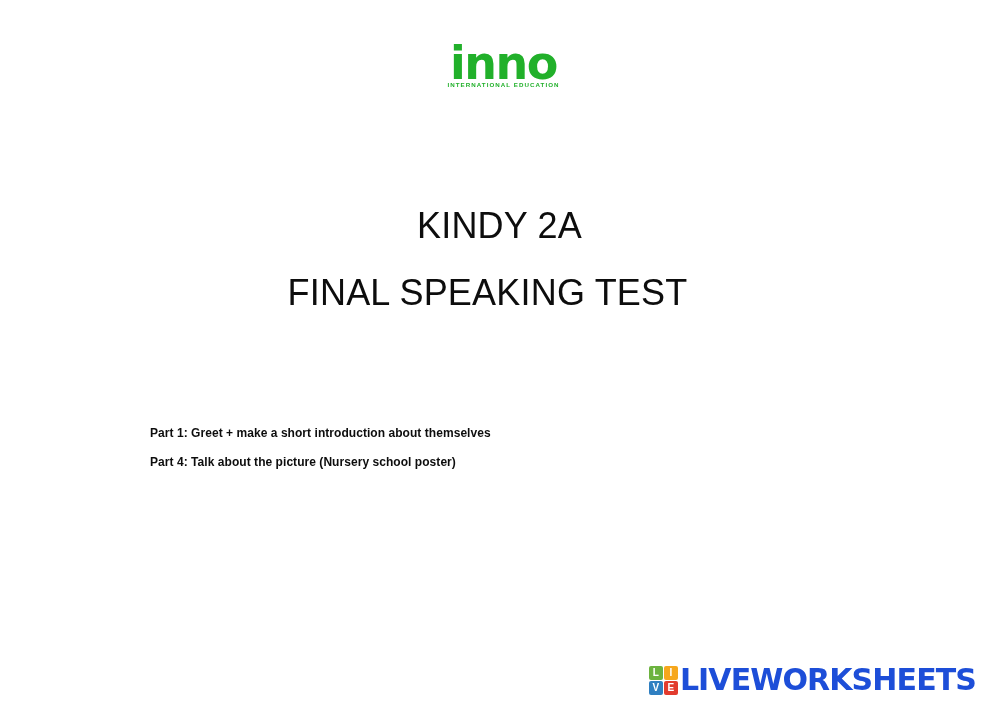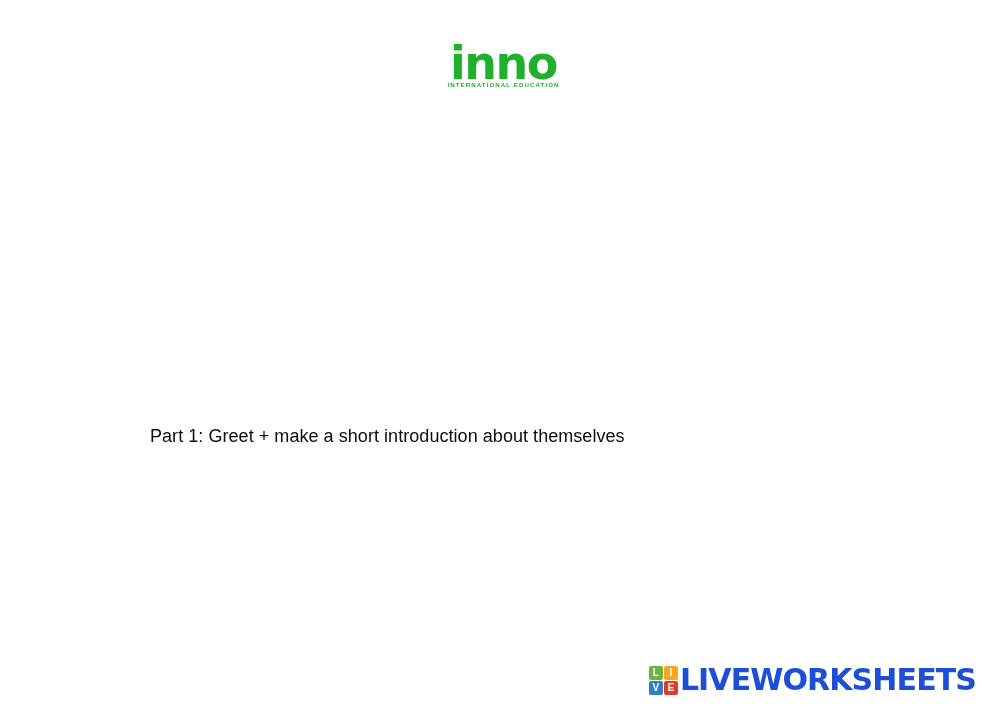--- a/index.html
+++ b/index.html
@@ -83,22 +83,22 @@
 
   
   .parts-list {
     position: absolute;
     left: 150px;
     top: 427px;
     width: 760px;
   }
   .part-line {
     font-family: "Liberation Sans", sans-serif;
-    font-weight: 400;
-    font-size: 18px;
+    font-weight: 700;
+    font-size: 12px;
     line-height: 1;
     color: #0d0d0d;
     margin-bottom: 16.6px;
     white-space: nowrap;
     letter-spacing: 0.05px;
   }
   .part-line:last-child {
     margin-bottom: 0;
   }
 
@@ -148,23 +148,28 @@
 </head>
 <body>
 
 <div class="slide">
 
   <div class="brand-logo">
     <span class="brand-wordmark">inno</span>
     <span class="brand-tagline">INTERNATIONAL EDUCATION</span>
   </div>
 
+  <div class="title-block">
+    <div class="title-line line-1">KINDY 2A</div>
+    <div class="title-line line-2">FINAL SPEAKING TEST</div>
+  </div>
 
   <div class="parts-list">
     <div class="part-line">Part 1: Greet + make a short introduction about themselves</div>
+    <div class="part-line">Part 4: Talk about the picture (Nursery school poster)</div>
   </div>
 
   <div class="lws-watermark">
     <div class="lws-tiles">
       <span class="lws-tile t-l">L</span>
       <span class="lws-tile t-i">I</span>
       <span class="lws-tile t-v">V</span>
       <span class="lws-tile t-e">E</span>
     </div>
     <span class="lws-text">LIVEWORKSHEETS</span>

